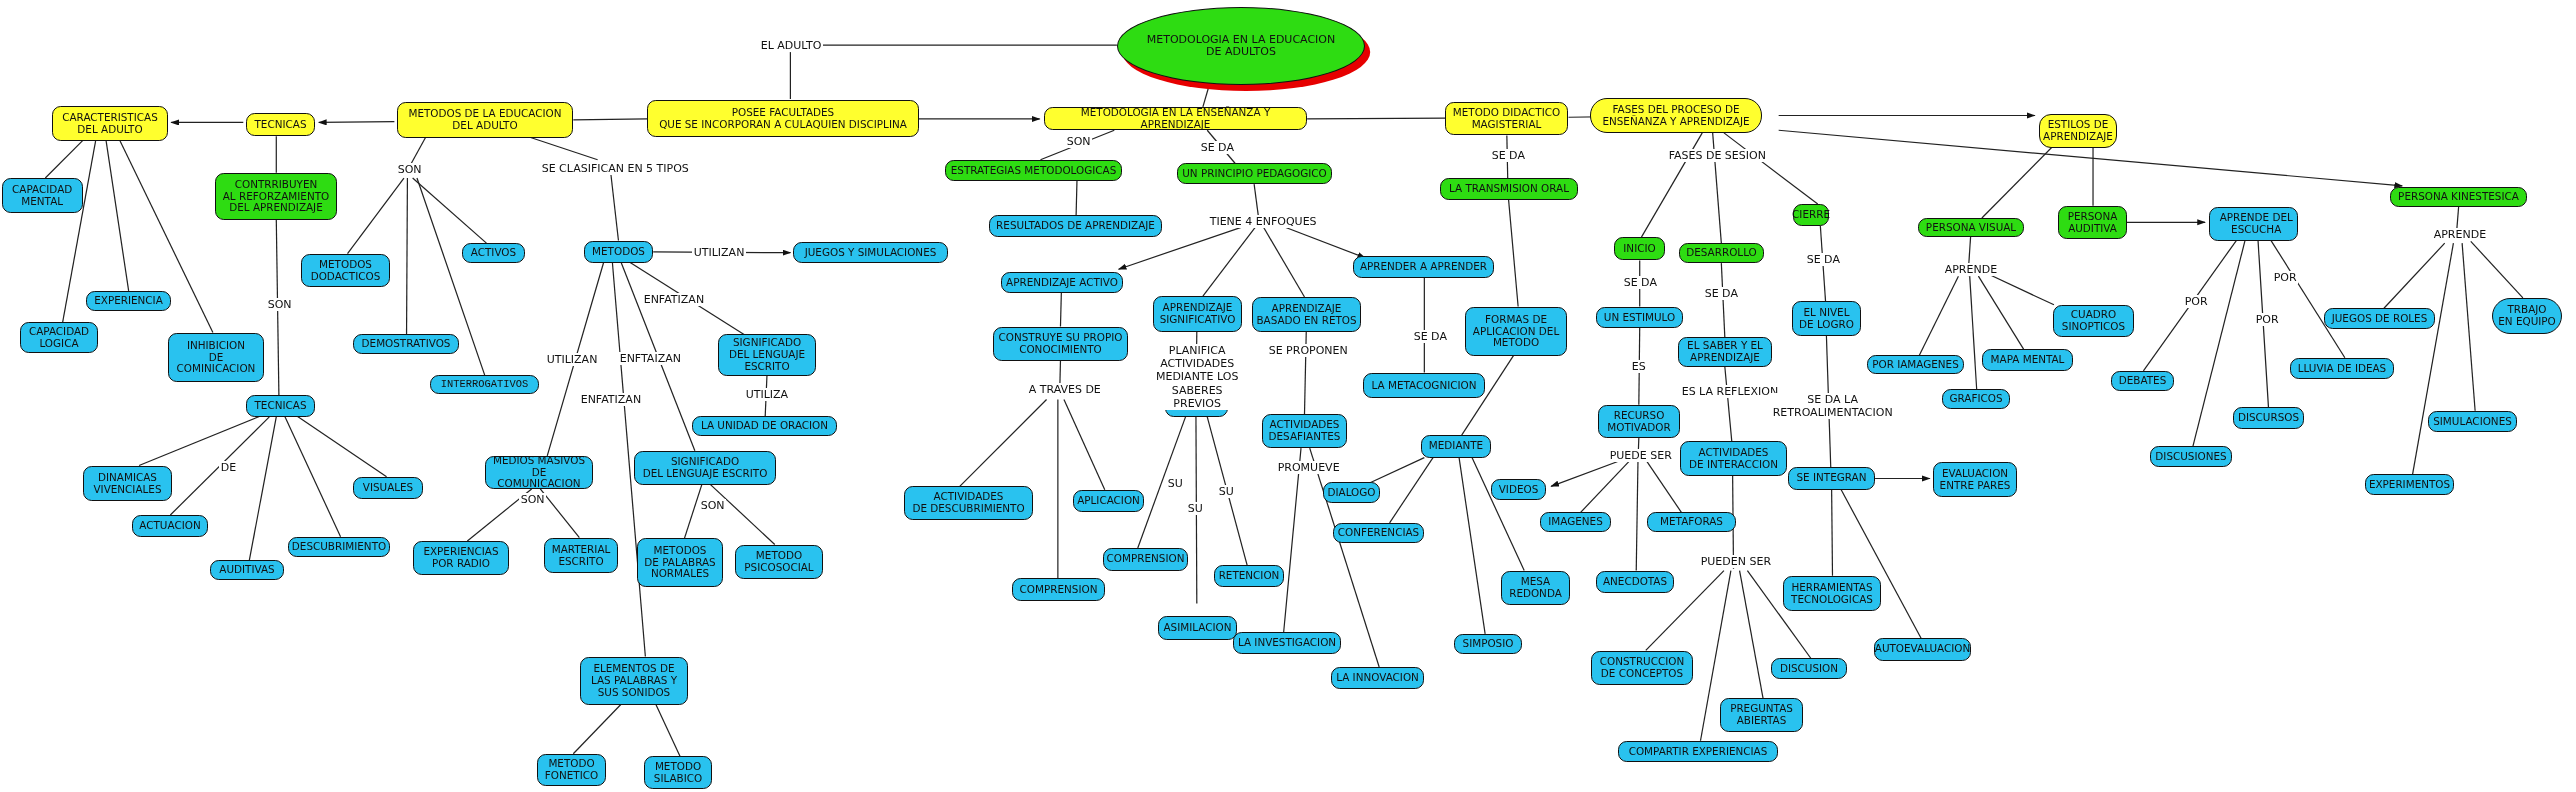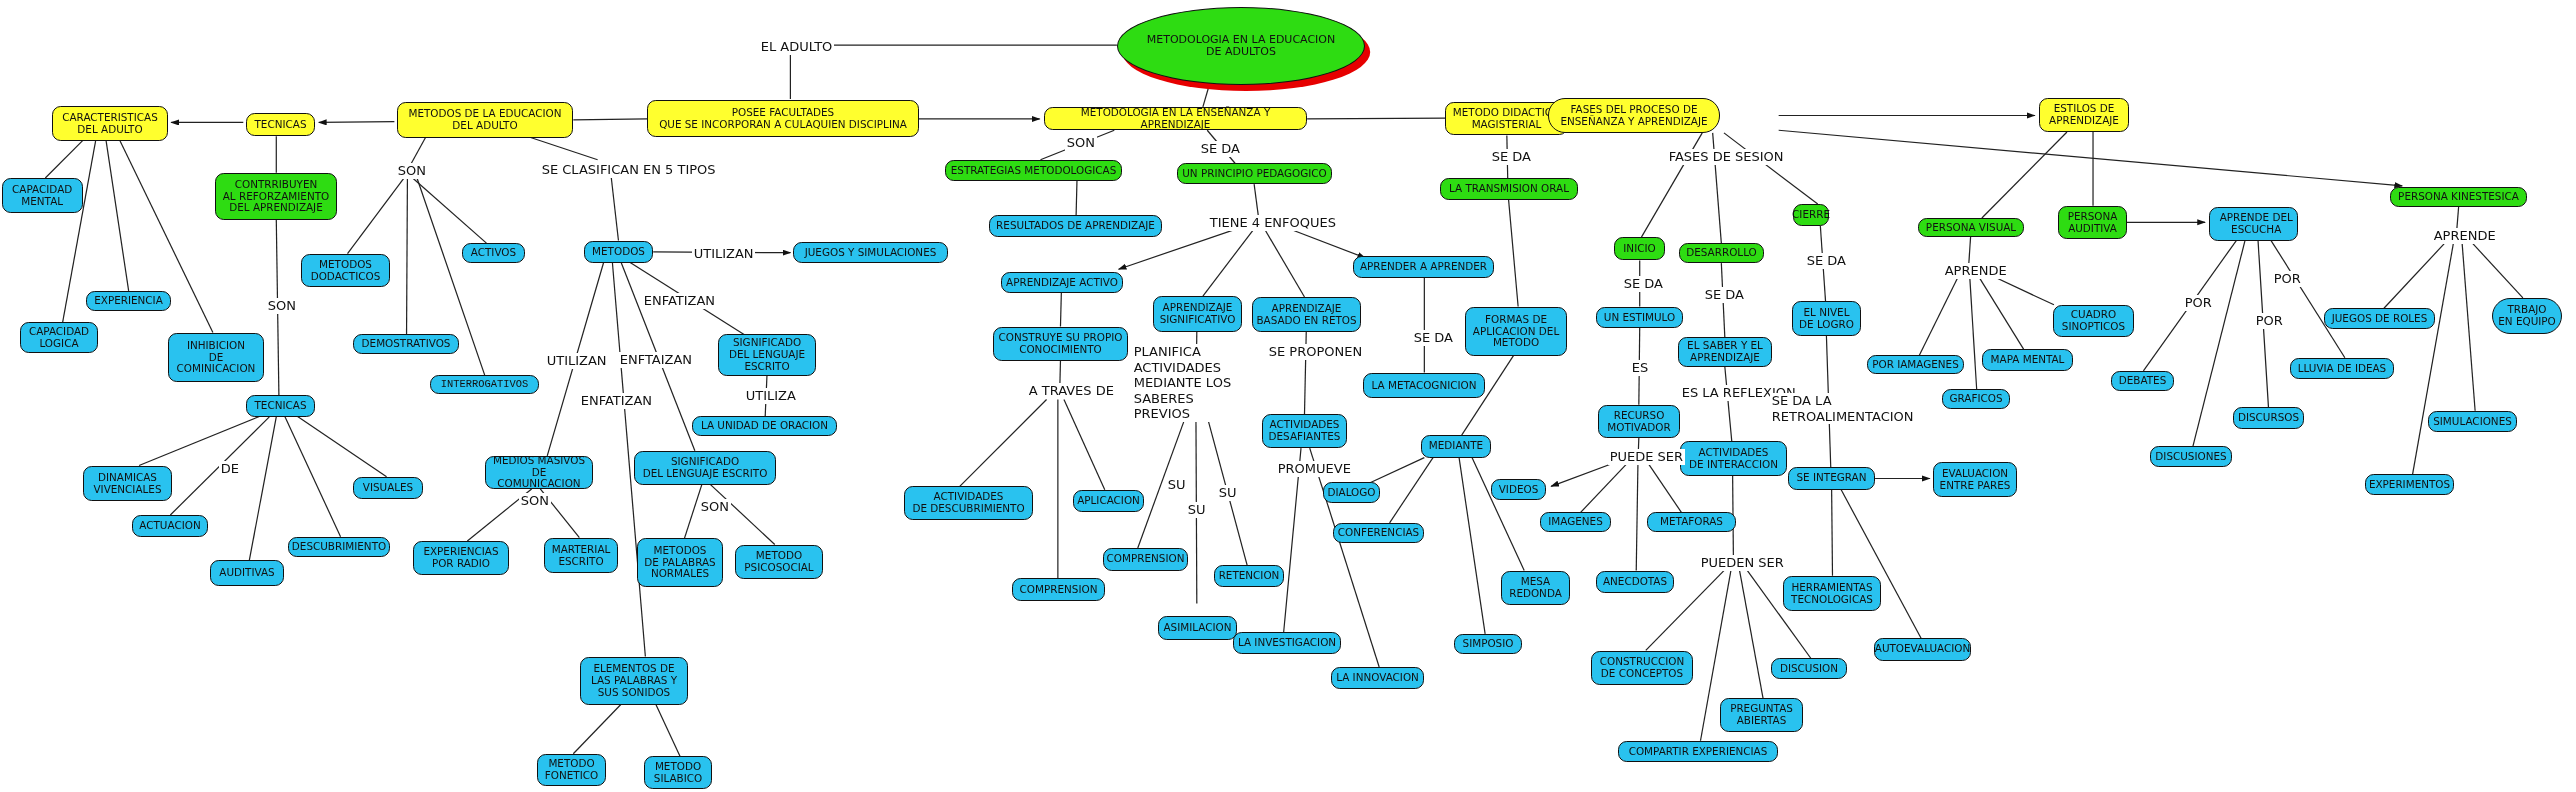--- a/index.html
+++ b/index.html
@@ -8,22 +8,22 @@
   #edges{position:absolute;left:0;top:0;width:2576px;height:792px;}
   .node{position:absolute;display:flex;align-items:center;justify-content:center;
         text-align:center;border:1.2px solid #111;border-radius:8.7px;
         font-size:10.4px;line-height:1.13;color:#111;white-space:pre-line;
         padding:0.9px 2.6px;box-sizing:border-box;}
   .yellow{background:#FFFF2E;}
   .green{background:#2EDC12;}
   .cyan{background:#29C2EF;}
   .root{border-radius:50%;background:#2EDC12;border:1.4px solid #111;
         box-shadow:5.2px 6px 0 #E60000;font-size:11px;}
-  .lbl{position:absolute;font-size:13px;color:#111;background:#ffffff;
-       white-space:pre-line;line-height:1.2;padding:0 1.7px;}
+  .lbl{position:absolute;font-size:11px;color:#111;background:#ffffff;
+       white-space:pre-line;text-align:center;line-height:1.2;padding:0 1.7px;}
 </style>
 </head>
 <body>
 
 <div id="canvas">
   <svg id="edges" viewBox="0 0 2966 912" xmlns="http://www.w3.org/2000/svg">
     <defs>
       <marker id="arrow" markerWidth="10" markerHeight="8" refX="9" refY="3.5" orient="auto" markerUnits="userSpaceOnUse">
         <path d="M0,0 L10,3.5 L0,7 Z" fill="#111"></path>
       </marker>
@@ -142,40 +142,40 @@
     <div class="node yellow" style="left: 52px; top: 106px; width: 116px; height: 35px;">CARACTERISTICAS
 DEL ADULTO</div>
     <div class="node yellow" style="left: 246px; top: 113px; width: 69px; height: 23.4px;">TECNICAS</div>
     <div class="node yellow" style="left: 397px; top: 102px; width: 176px; height: 36px;">METODOS DE LA EDUCACION
 DEL ADULTO</div>
     <div class="node yellow" style="left: 647px; top: 100px; width: 272px; height: 37px;">POSEE FACULTADES
 QUE SE INCORPORAN A CULAQUIEN DISCIPLINA</div>
     <div class="node yellow" style="left: 1044px; top: 107px; width: 263px; height: 23.4px;">METODOLOGIA EN LA ENSEÑANZA Y APRENDIZAJE</div>
     <div class="node yellow" style="left: 1445px; top: 102px; width: 123px; height: 33px;">METODO DIDACTICO
 MAGISTERIAL</div>
-    <div class="node yellow" style="left: 1548px; top: 98px; width: 172px; height: 35px; border-radius: 17px;">FASES DEL PROCESO DE
+    <div class="node yellow" style="left: 1590px; top: 98px; width: 172px; height: 35px; border-radius: 17px;">FASES DEL PROCESO DE
 ENSEÑANZA Y APRENDIZAJE</div>
-    <div class="node yellow" style="left: 2039px; top: 98px; width: 90px; height: 34px;">ESTILOS DE
+    <div class="node yellow" style="left: 2039px; top: 114px; width: 78px; height: 34px; border-radius: 12px;">ESTILOS DE
 APRENDIZAJE</div>
     <div class="node cyan" style="left: 1.7px; top: 178px; width: 81px; height: 35px;">CAPACIDAD
 MENTAL</div>
     <div class="node cyan" style="left: 86px; top: 291px; width: 85px; height: 20px;">EXPERIENCIA</div>
     <div class="node cyan" style="left: 20px; top: 322px; width: 78px; height: 31px;">CAPACIDAD
 LOGICA</div>
     <div class="node cyan" style="left: 168px; top: 333px; width: 96px; height: 49px;">INHIBICION
 DE
 COMINICACION</div>
     <div class="node green" style="left: 215px; top: 173px; width: 122px; height: 47px;">CONTRRIBUYEN
 AL REFORZAMIENTO
 DEL APRENDIZAJE</div>
     <div class="node cyan" style="left: 246px; top: 395px; width: 69px; height: 22px;">TECNICAS</div>
     <div class="node cyan" style="left: 83px; top: 466px; width: 89px; height: 35px;">DINAMICAS
 VIVENCIALES</div>
     <div class="node cyan" style="left: 132px; top: 515px; width: 76px; height: 22px;">ACTUACION</div>
-    <div class="node cyan" style="left: 210px; top: 560px; width: 74px; height: 26px;">AUDITIVAS</div>
+    <div class="node cyan" style="left: 210px; top: 560px; width: 74px; height: 20px;">AUDITIVAS</div>
     <div class="node cyan" style="left: 288px; top: 537px; width: 102px; height: 20px;">DESCUBRIMIENTO</div>
     <div class="node cyan" style="left: 353px; top: 477px; width: 70px; height: 22px;">VISUALES</div>
     <div class="node cyan" style="left: 301px; top: 254px; width: 89px; height: 33px;">METODOS
 DODACTICOS</div>
     <div class="node cyan" style="left: 462px; top: 243px; width: 63px; height: 20px;">ACTIVOS</div>
     <div class="node cyan" style="left: 353px; top: 334px; width: 106px; height: 20px;">DEMOSTRATIVOS</div>
     <div class="node cyan" style="left: 430px; top: 375px; width: 109px; height: 19px; font-family: Liberation Mono, monospace;">INTERROGATIVOS</div>
     <div class="node cyan" style="left: 584px; top: 241px; width: 69px; height: 22px;">METODOS</div>
     <div class="node cyan" style="left: 793px; top: 242px; width: 155px; height: 21px;">JUEGOS Y SIMULACIONES</div>
     <div class="node cyan" style="left: 485px; top: 456px; width: 108px; height: 33px;">MEDIOS MASIVOS

